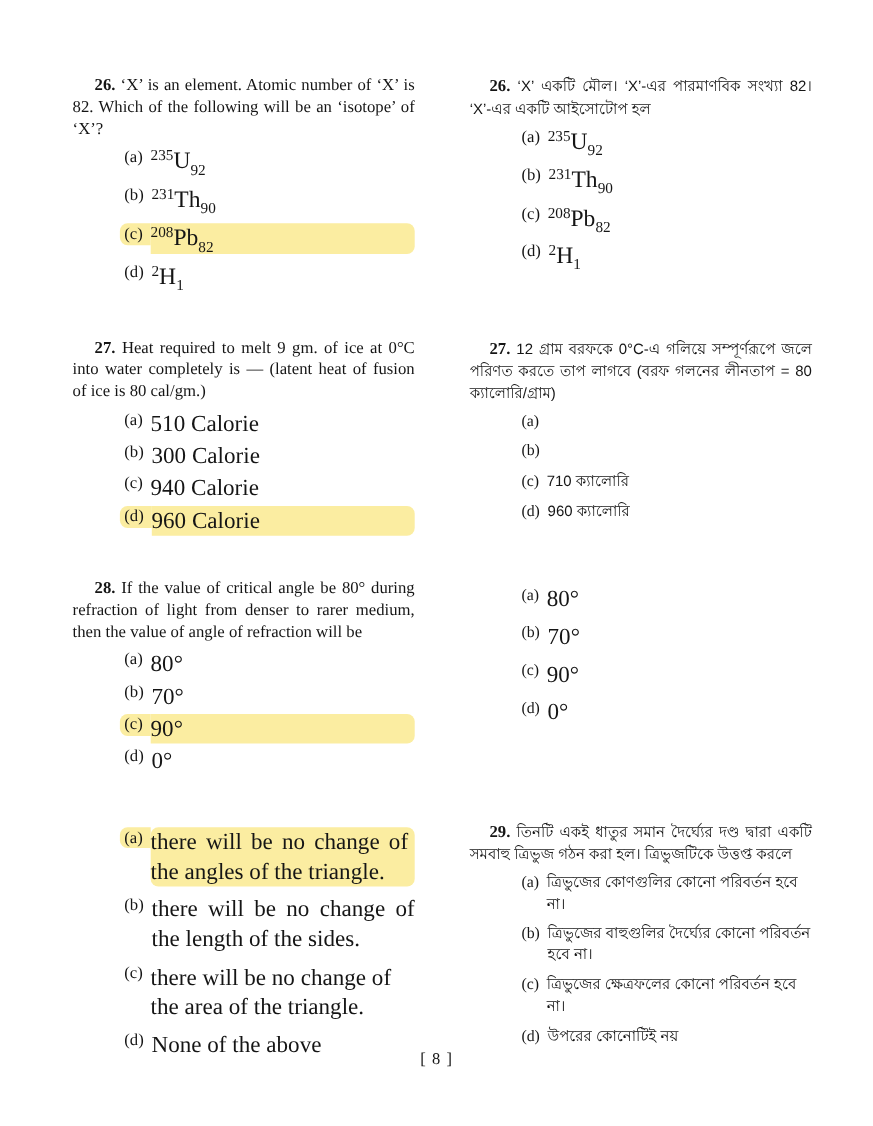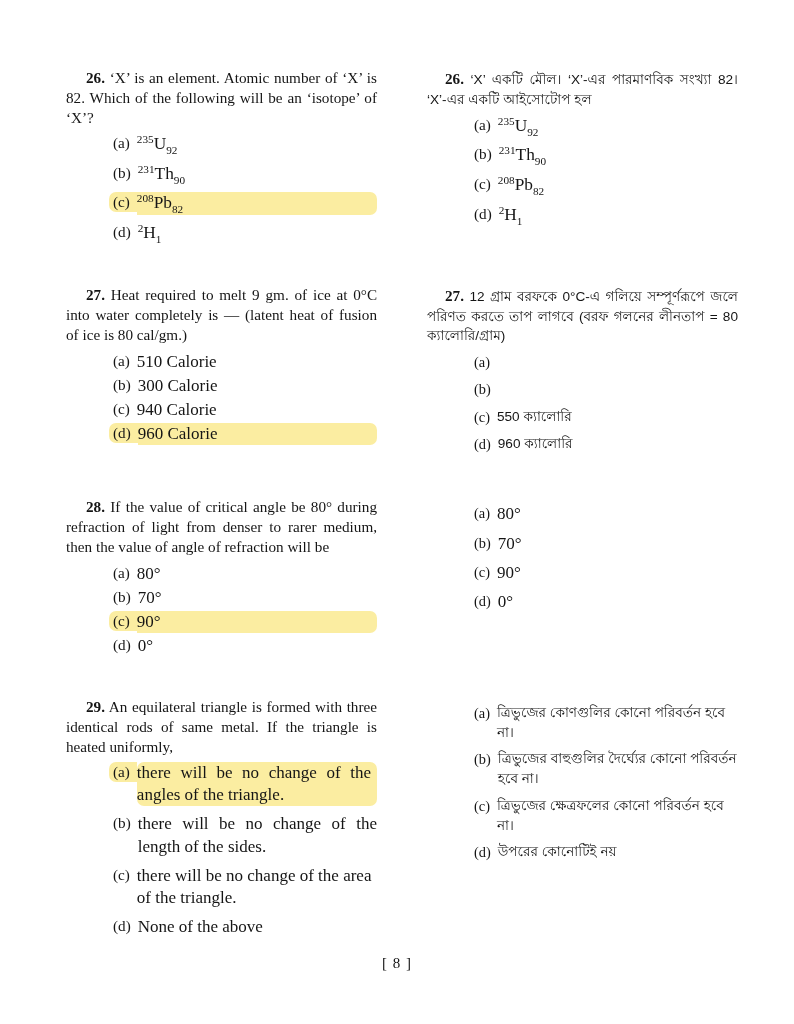--- a/index.html
+++ b/index.html
@@ -72,21 +72,21 @@
   }
   .opt.spaced { margin-bottom: 7px; }
   .opt-label {
     font-size: 15.2px;
     line-height: 1.30;
     flex: 0 0 auto;
     padding-right: 7px;
     white-space: nowrap;
   }
   .opt-text {
-    font-size: 17px;
+    font-size: 21px;
     line-height: 1.30;
     flex: 1 1 auto;
   }
   .opt-text.justify {
     text-align: justify;
     text-justify: inter-word;
   }
   .opt-text.bn {
     font-family: "Liberation Sans", "DejaVu Sans", sans-serif;
     font-size: 13.6px;
@@ -224,21 +224,21 @@
         <p class="stem bn"><span class="qnum">27.</span> <span>12 গ্রাম বরফকে 0°C-এ গলিয়ে সম্পূর্ণরূপে জলে পরিণত করতে তাপ লাগবে (বরফ গলনের লীনতাপ = 80 ক্যালোরি/গ্রাম)</span></p>
         <ul class="options indent-bn">
           <li class="opt spaced">
             <span class="opt-label bn">(a)</span>
           </li>
           <li class="opt spaced">
             <span class="opt-label bn">(b)</span>
           </li>
           <li class="opt spaced">
             <span class="opt-label bn">(c)</span>
-            <span class="opt-text bn">550 ক্যালোরি</span>
+            <span class="opt-text bn">710 ক্যালোরি</span>
           </li>
           <li class="opt spaced">
             <span class="opt-label bn">(d)</span>
             <span class="opt-text bn">960 ক্যালোরি</span>
           </li>
         </ul>
       </div>
     </div>
 
     <div class="gap-md"></div>
@@ -287,21 +287,20 @@
           </li>
         </ul>
       </div>
     </div>
 
     <div class="gap-lg"></div>
 
     <div class="qblock">
 
       <div class="col left">
-        <p class="stem"><span class="qnum">29.</span> <span>An equilateral triangle is formed with three identical rods of same metal. If the triangle is heated uniformly,</span></p>
         <ul class="options indent-en">
           <li class="opt spaced hl block">
             <span class="opt-label">(a)</span>
             <span class="opt-text justify">there will be no change of the angles of the triangle.</span>
           </li>
           <li class="opt spaced">
             <span class="opt-label">(b)</span>
             <span class="opt-text justify">there will be no change of the length of the sides.</span>
           </li>
           <li class="opt spaced">
@@ -309,20 +308,21 @@
             <span class="opt-text">there will be no change of the area of the triangle.</span>
           </li>
           <li class="opt spaced">
             <span class="opt-label">(d)</span>
             <span class="opt-text">None of the above</span>
           </li>
         </ul>
       </div>
 
       <div class="col">
+        <p class="stem bn"><span class="qnum">29.</span> <span>তিনটি একই ধাতুর সমান দৈর্ঘ্যের দণ্ড দ্বারা একটি সমবাহু ত্রিভুজ গঠন করা হল। ত্রিভুজটিকে উত্তপ্ত করলে</span></p>
         <ul class="options indent-bn">
           <li class="opt spaced">
             <span class="opt-label bn">(a)</span>
             <span class="opt-text bn">ত্রিভুজের কোণগুলির কোনো পরিবর্তন হবে না।</span>
           </li>
           <li class="opt spaced">
             <span class="opt-label bn">(b)</span>
             <span class="opt-text bn">ত্রিভুজের বাহুগুলির দৈর্ঘ্যের কোনো পরিবর্তন হবে না।</span>
           </li>
           <li class="opt spaced">

